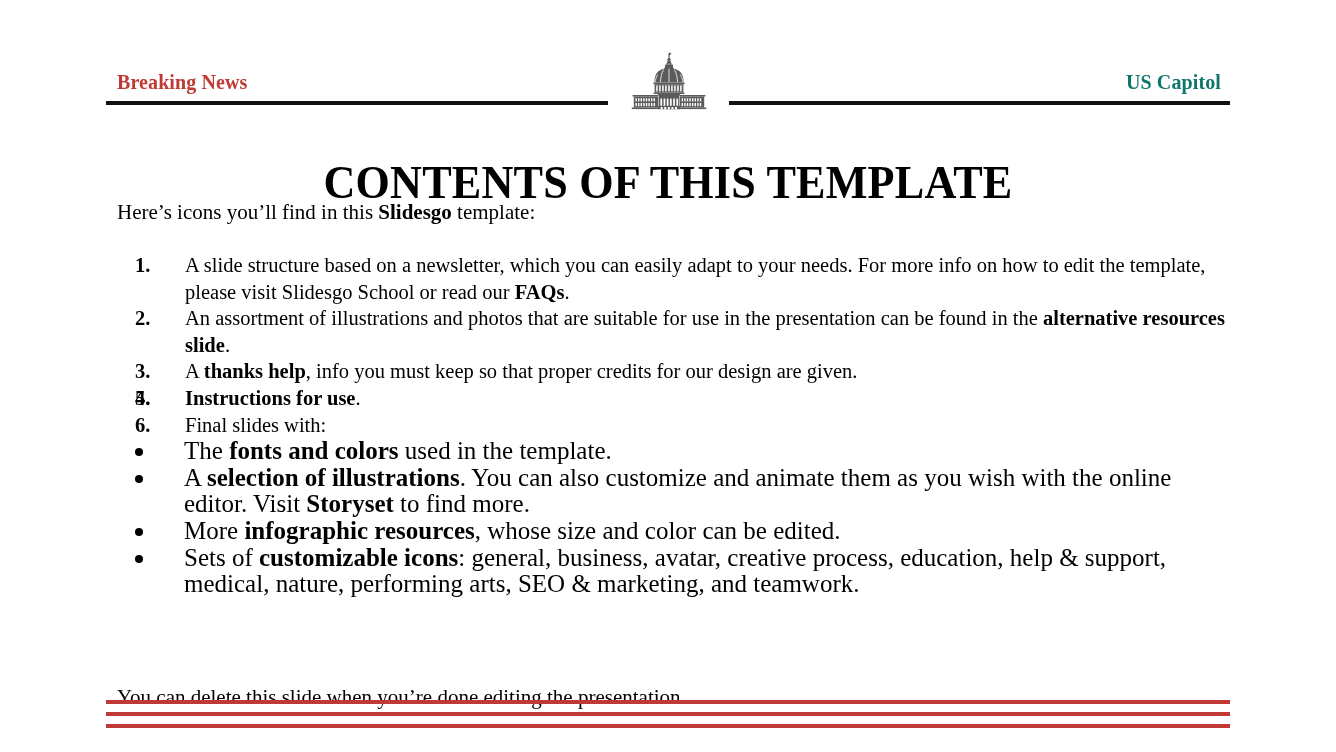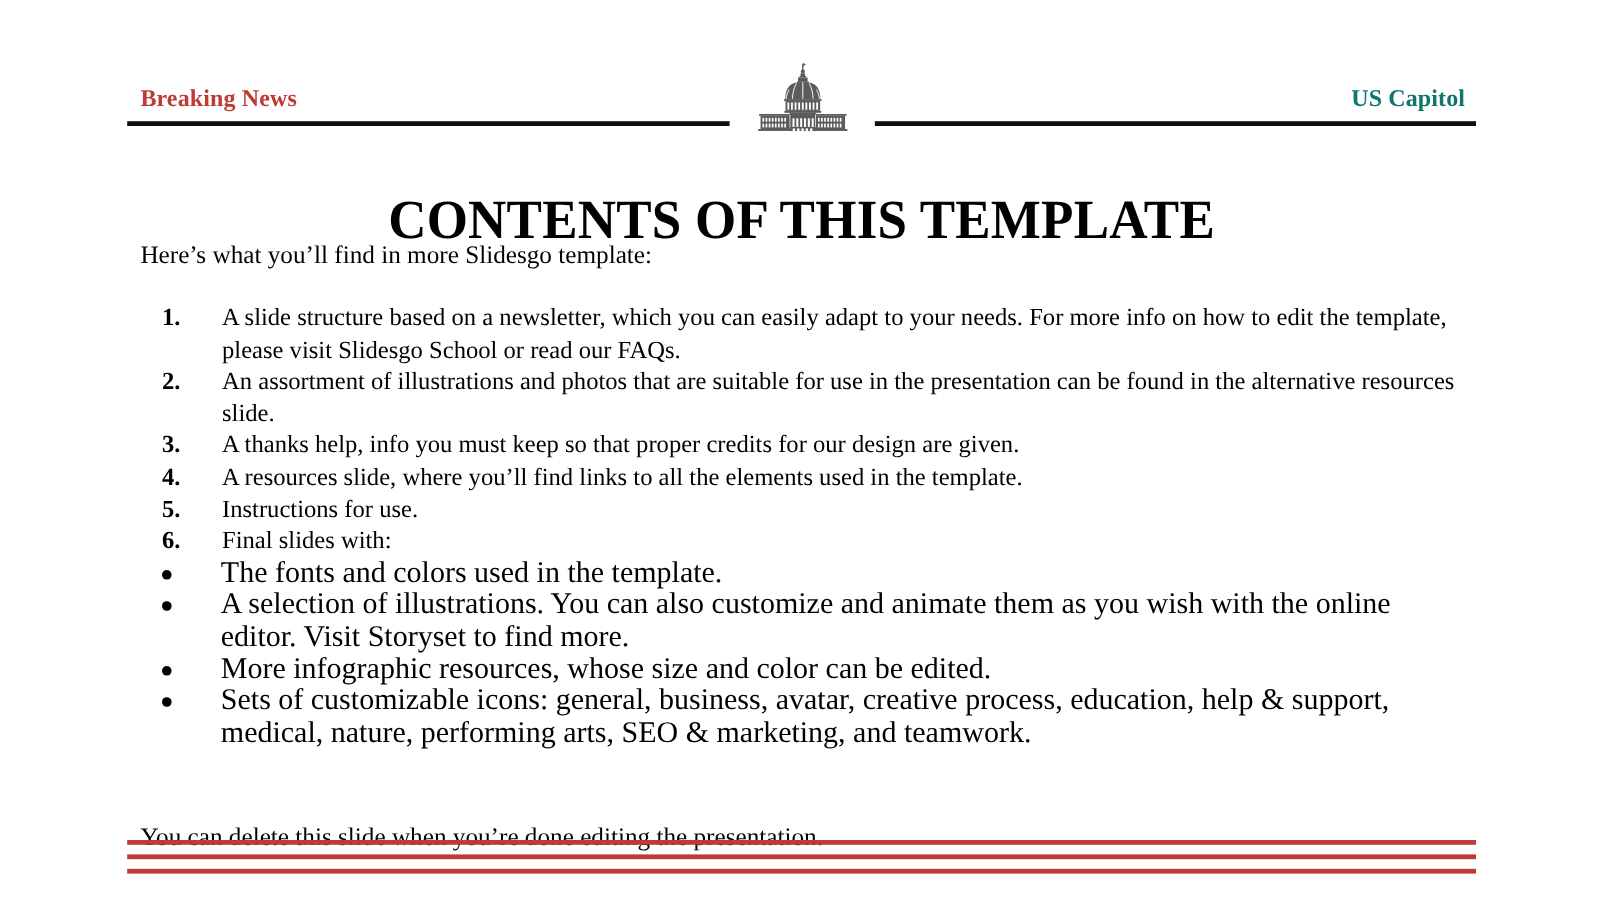--- a/index.html
+++ b/index.html
@@ -162,21 +162,21 @@
     position: absolute;
     left: 0;
     width: 1124px;
     height: 4px;
     background: #BF3A35;
   }
   .fr1 { top: 0px; }
   .fr2 { top: 12px; }
   .fr3 { top: 24px; }
 
-  b, strong { font-weight: normal; }
+  b, strong { font-weight: bold; }
 </style>
 </head>
 <body>
 
 <div class="masthead">
 
   <div class="masthead-label masthead-left">Breaking News</div>
 
   <div class="rule-left"></div>
 
@@ -286,28 +286,28 @@
   </div>
 
   <div class="rule-right"></div>
 
   <div class="masthead-label masthead-right">US Capitol</div>
 </div>
 
 <h1 class="slide-title">CONTENTS OF THIS TEMPLATE</h1>
 
 <div class="intro-line">
-  <span>Here’s what you’ll find in more </span><b>Slidesgo</b><span> template:</span>
+  <span>Here’s icons you’ll find in this </span><b>Slidesgo</b><span> template:</span>
 </div>
 
 <div class="ordered-list" id="ordered-list">
     <div class="num-item"><span class="num-marker">1.</span><span><span>A slide structure based on a newsletter, which you can easily adapt to your needs. For more info on how to edit the template, please visit Slidesgo School or read our </span><b>FAQs</b><span>.</span></span></div>
     <div class="num-item"><span class="num-marker">2.</span><span><span>An assortment of illustrations and photos that are suitable for use in the presentation can be found in the </span><b>alternative resources slide</b><span>.</span></span></div>
     <div class="num-item"><span class="num-marker">3.</span><span><span>A </span><b>thanks help</b><span>, info you must keep so that proper credits for our design are given.</span></span></div>
-    <div class="num-item"><span class="num-marker">4.</span><span><span>A </span><b>resources slide</b><span>, where you’ll find links to all the elements used in the template.</span></span></div>
+    <div class="num-item"><span class="num-marker">4.</span></div>
     <div class="num-item"><span class="num-marker">5.</span><span><b>Instructions for use</b><span>.</span></span></div>
     <div class="num-item"><span class="num-marker">6.</span><span><span>Final slides with:</span></span></div>
     <div class="bullet-list">
       <div class="bullet-item"><span class="bullet-dot"></span><span><span>The </span><b>fonts and colors</b><span> used in the template.</span></span></div>
       <div class="bullet-item"><span class="bullet-dot"></span><span><span>A </span><b>selection of illustrations</b><span>. You can also customize and animate them as you wish with the online editor. Visit </span><b>Storyset</b><span> to find more.</span></span></div>
       <div class="bullet-item"><span class="bullet-dot"></span><span><span>More </span><b>infographic resources</b><span>, whose size and color can be edited.</span></span></div>
       <div class="bullet-item"><span class="bullet-dot"></span><span><span>Sets of </span><b>customizable icons</b><span>: general, business, avatar, creative process, education, help &amp; support, medical, nature, performing arts, SEO &amp; marketing, and teamwork.</span></span></div>
     </div>
   </div>
 

